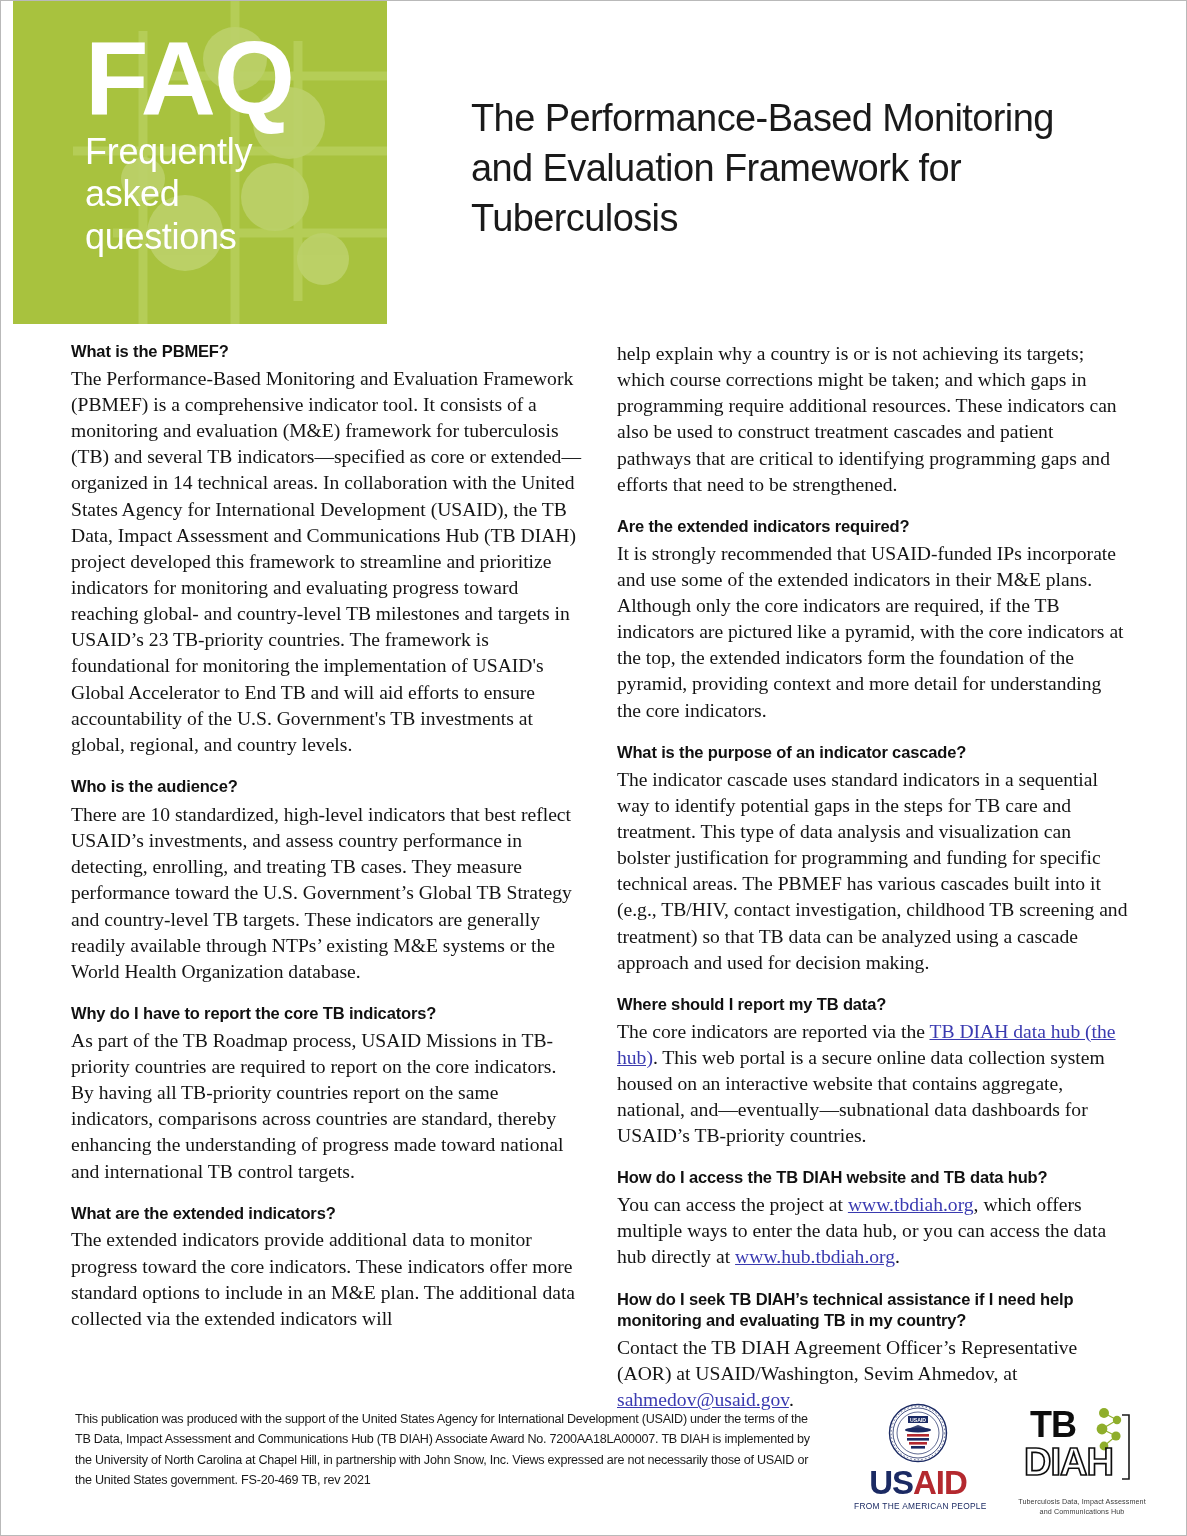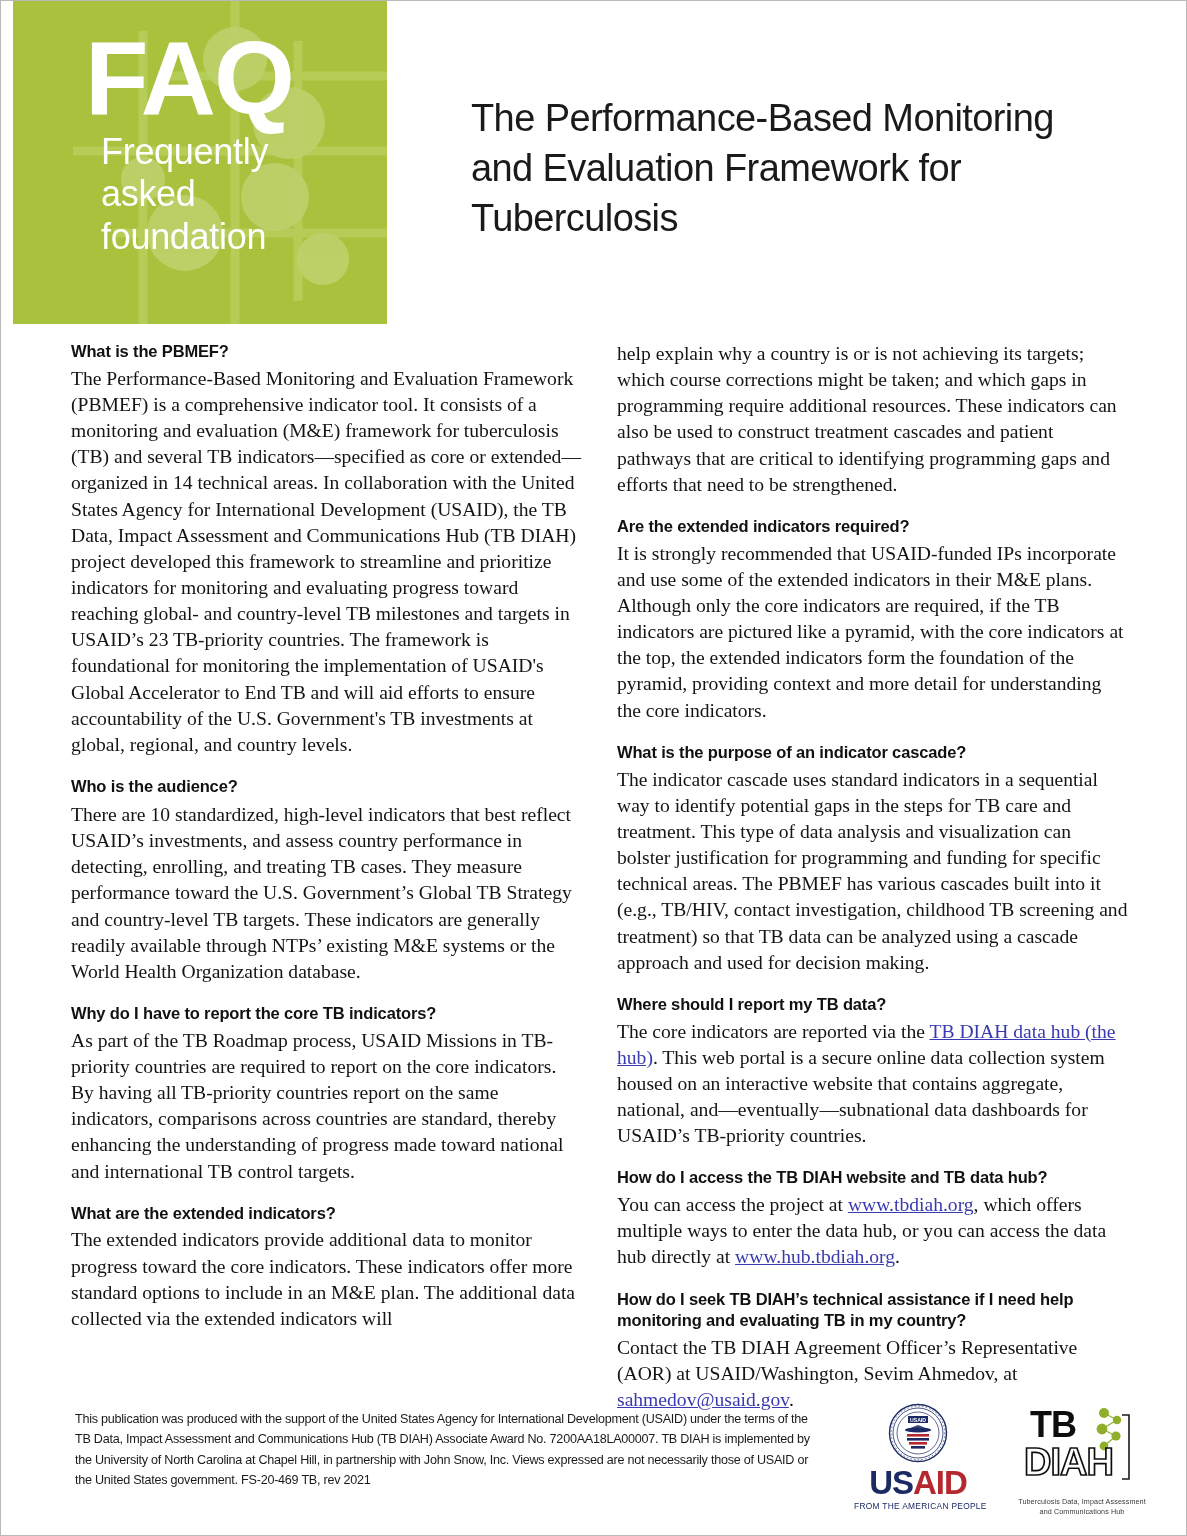--- a/index.html
+++ b/index.html
@@ -56,21 +56,21 @@
     letter-spacing: -2px;
     color: #ffffff;
     margin: 0;
   }
   .faq-sub {
     font-family: "Liberation Sans", sans-serif;
     font-weight: 300;
     font-size: 36px;
     line-height: 1.18;
     color: #ffffff;
-    margin: 4px 0 0 16px;
+    margin: 4px 0 0 0;
     letter-spacing: -0.3px;
   }
   .doc-title {
     position: absolute;
     left: 470px;
     top: 92px;
     width: 650px;
     font-family: "Liberation Sans", sans-serif;
     font-weight: 400;
     font-size: 38px;
@@ -205,21 +205,21 @@
           <circle cx="310" cy="258" r="26"></circle>
           <circle cx="130" cy="178" r="22"></circle>
         </g>
       </svg>
 
       <div class="faq-text">
         <div class="faq-big">FAQ</div>
         <div class="faq-sub">
           <div>Frequently</div>
           <div>asked</div>
-          <div>foundation</div>
+          <div>questions</div>
         </div>
       </div>
     </div>
 
     <div class="doc-title">The Performance-Based Monitoring and Evaluation Framework for Tuberculosis</div>
   </div>
 
   <div class="columns">
 
     <div class="col">

